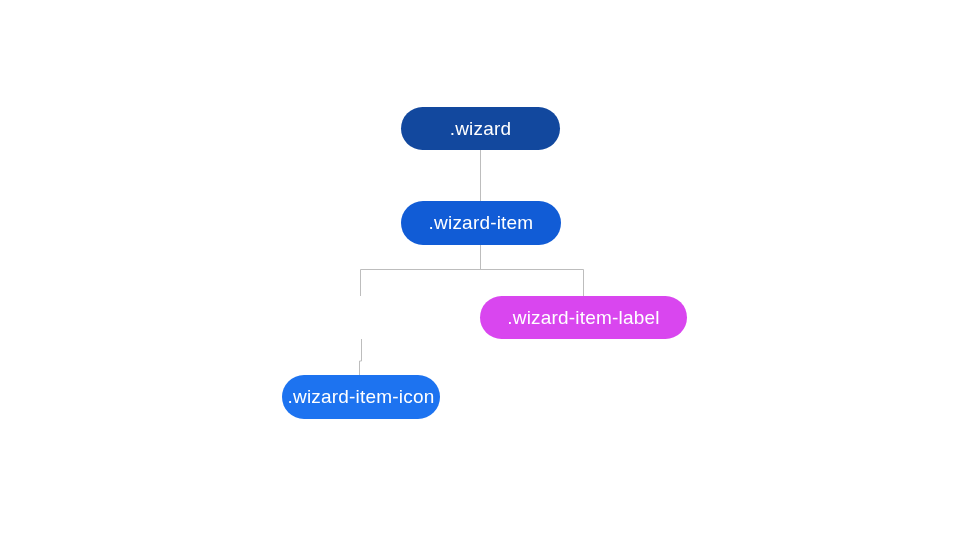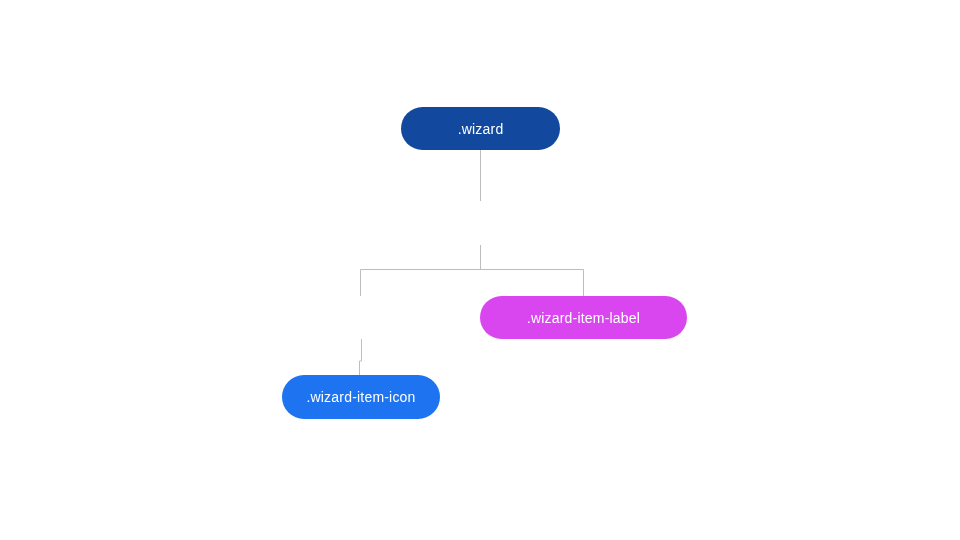--- a/index.html
+++ b/index.html
@@ -28,21 +28,21 @@
     stroke: #bdbdbd;
     stroke-width: 1;
   }
   .node {
     position: absolute;
     display: flex;
     align-items: center;
     justify-content: center;
     border-radius: 22px;
     color: #ffffff;
-    font-size: 14px;
+    font-size: 19px;
     letter-spacing: 0.2px;
     white-space: nowrap;
   }
   #node-wizard            { left: 401px; top: 107px; width: 159px; height: 43px; }
   #node-wizard-item       { left: 401px; top: 201px; width: 160px; height: 44px; }
   #node-icon-wrapper      { left: 258px; top: 296px; width: 207px; height: 43px; }
   #node-item-label        { left: 480px; top: 296px; width: 207px; height: 43px; }
   #node-icon              { left: 282px; top: 375px; width: 158px; height: 44px; }
 </style>
 </head>
@@ -53,20 +53,23 @@
   <svg class="edges" viewBox="0 0 960 540" xmlns="http://www.w3.org/2000/svg">
     <path d="M480.5 150 L480.5 201"></path>
     <path d="M480.5 245 L480.5 269.5 M360.5 296 L360.5 269.5 L583.5 269.5 L583.5 296"></path>
     <path d="M361.5 339 L361.5 361 L359.5 361 L359.5 385"></path>
   </svg>
 
   <div class="node" id="node-wizard" style="background-color: rgb(18, 72, 158);">
     <span>.wizard</span>
   </div>
 
+  <div class="node" id="node-wizard-item" style="background-color: rgb(17, 92, 214);">
+    <span>.wizard-item</span>
+  </div>
 
 
   <div class="node" id="node-item-label" style="background-color: #d946ef;">
     <span>.wizard-item-label</span>
   </div>
 
   <div class="node" id="node-icon" style="background-color: rgb(29, 115, 240);">
     <span>.wizard-item-icon</span>
   </div>
 

